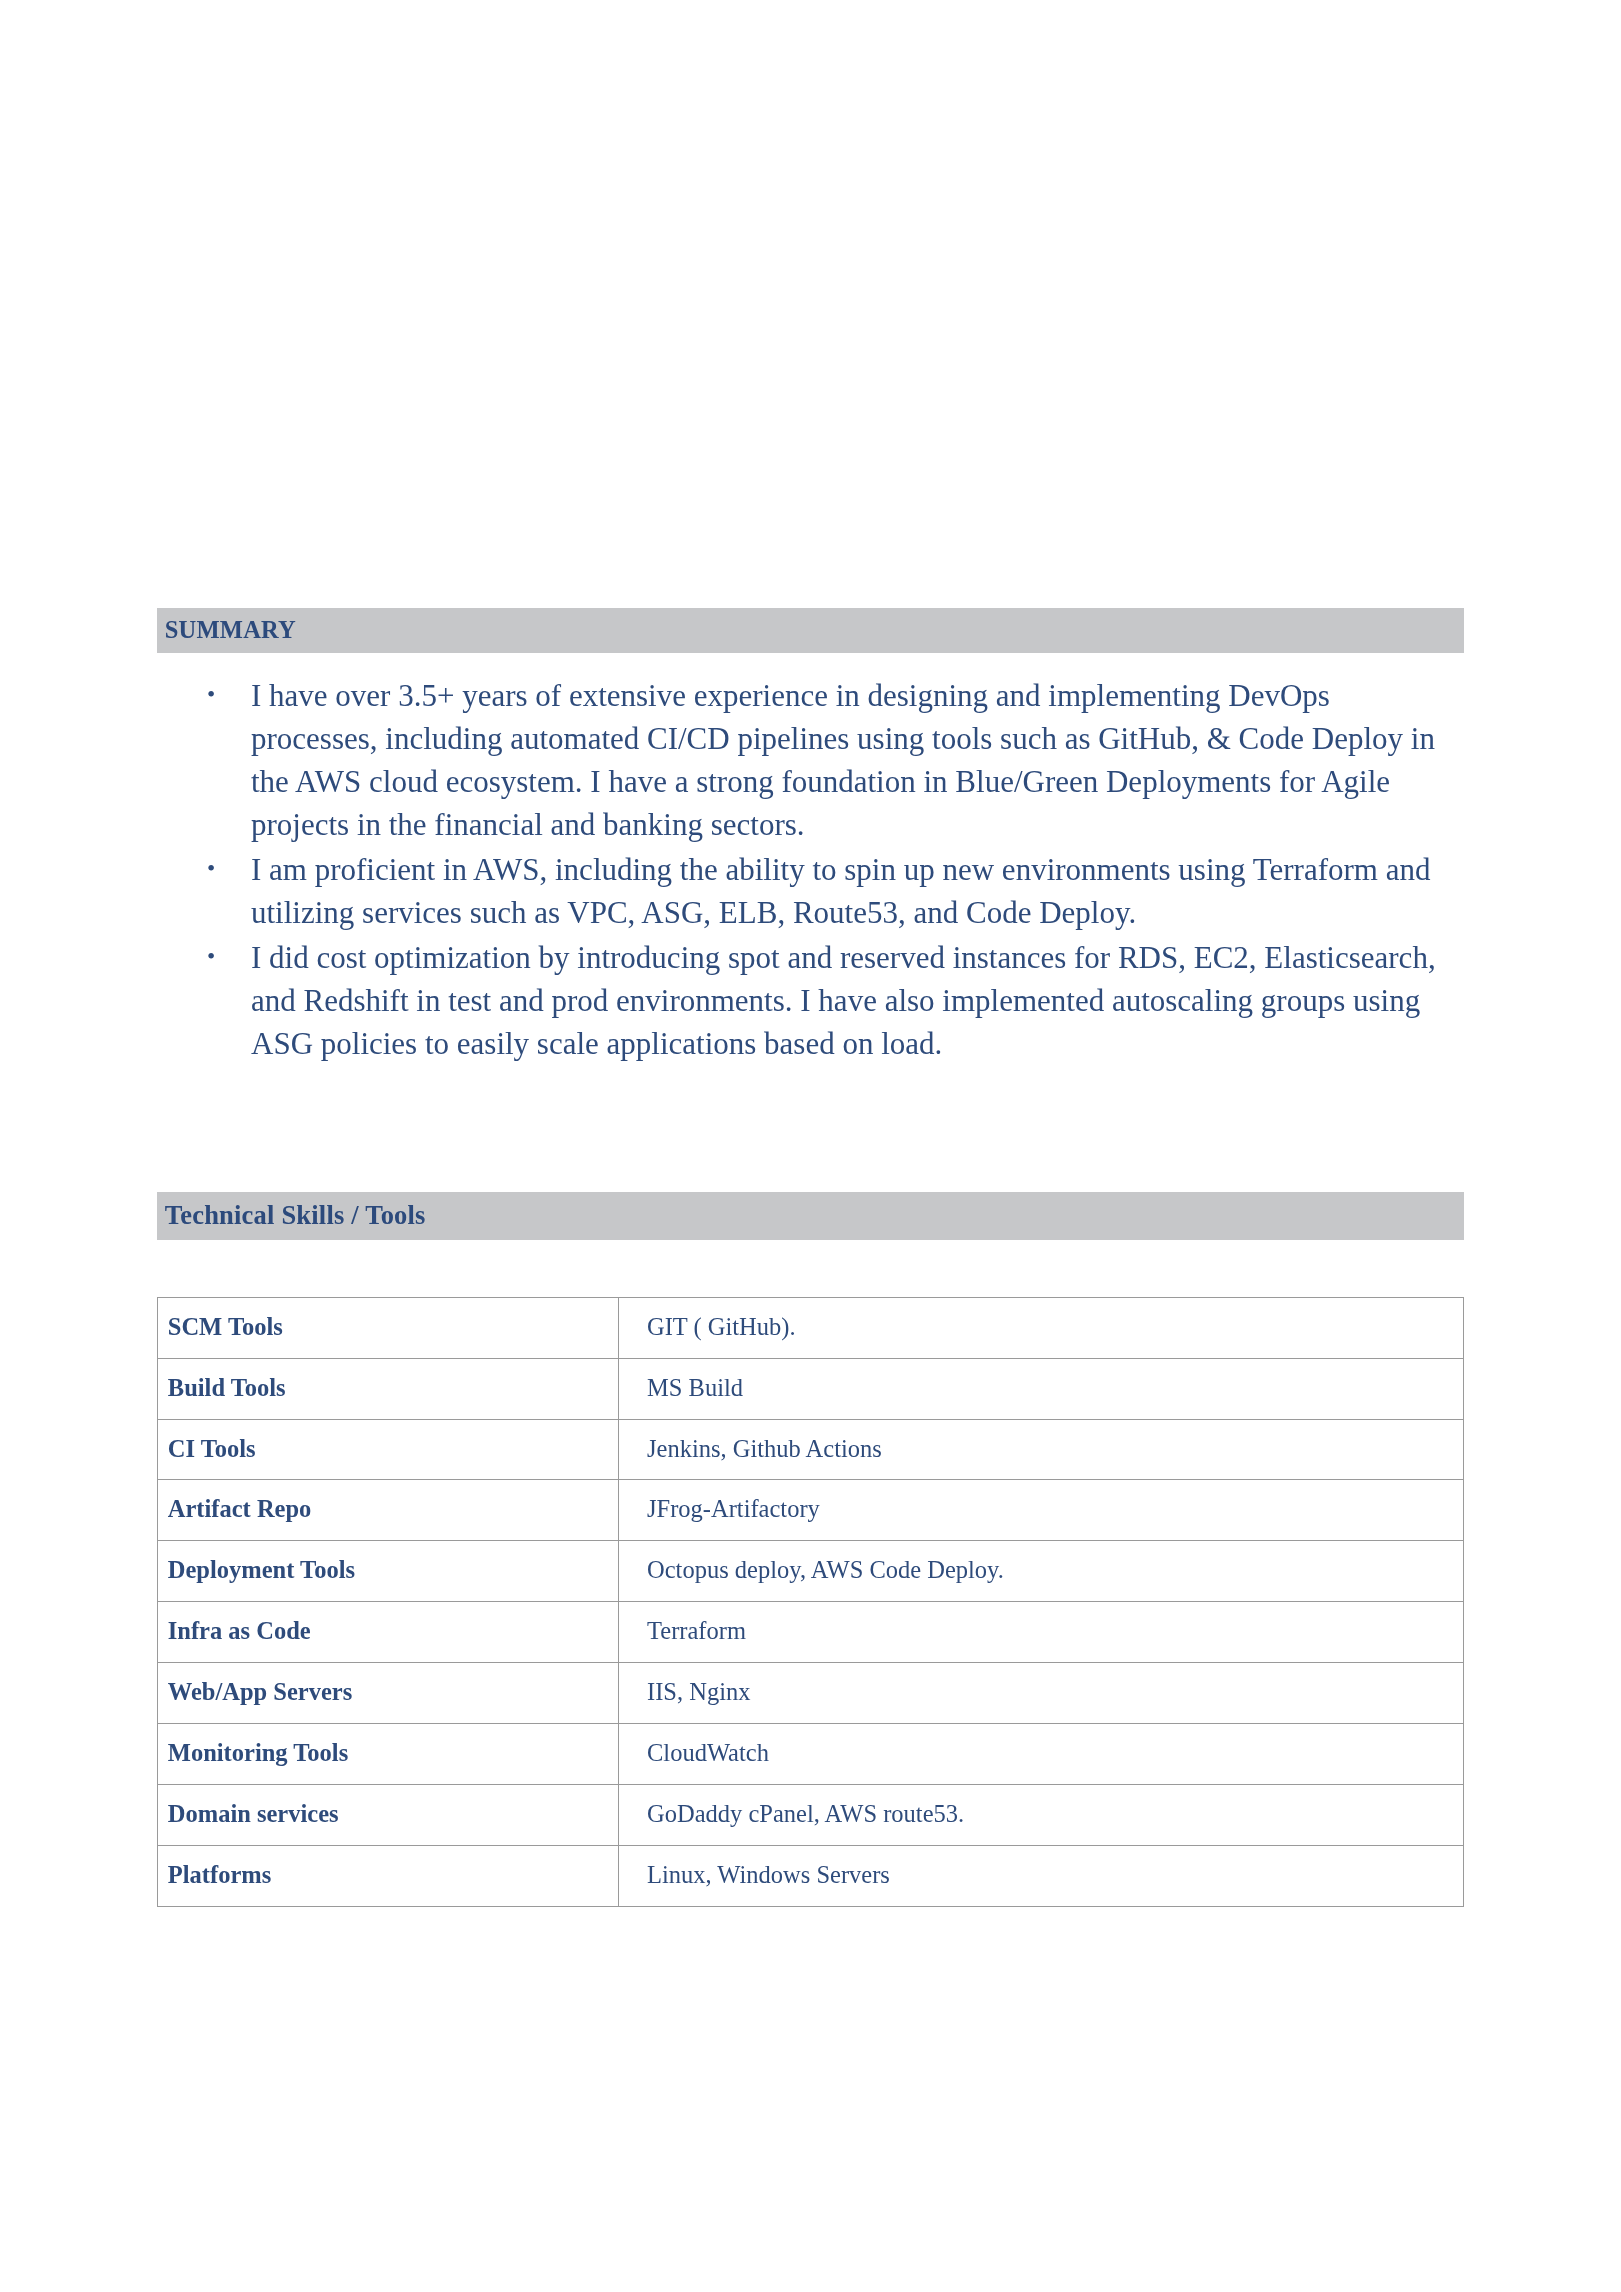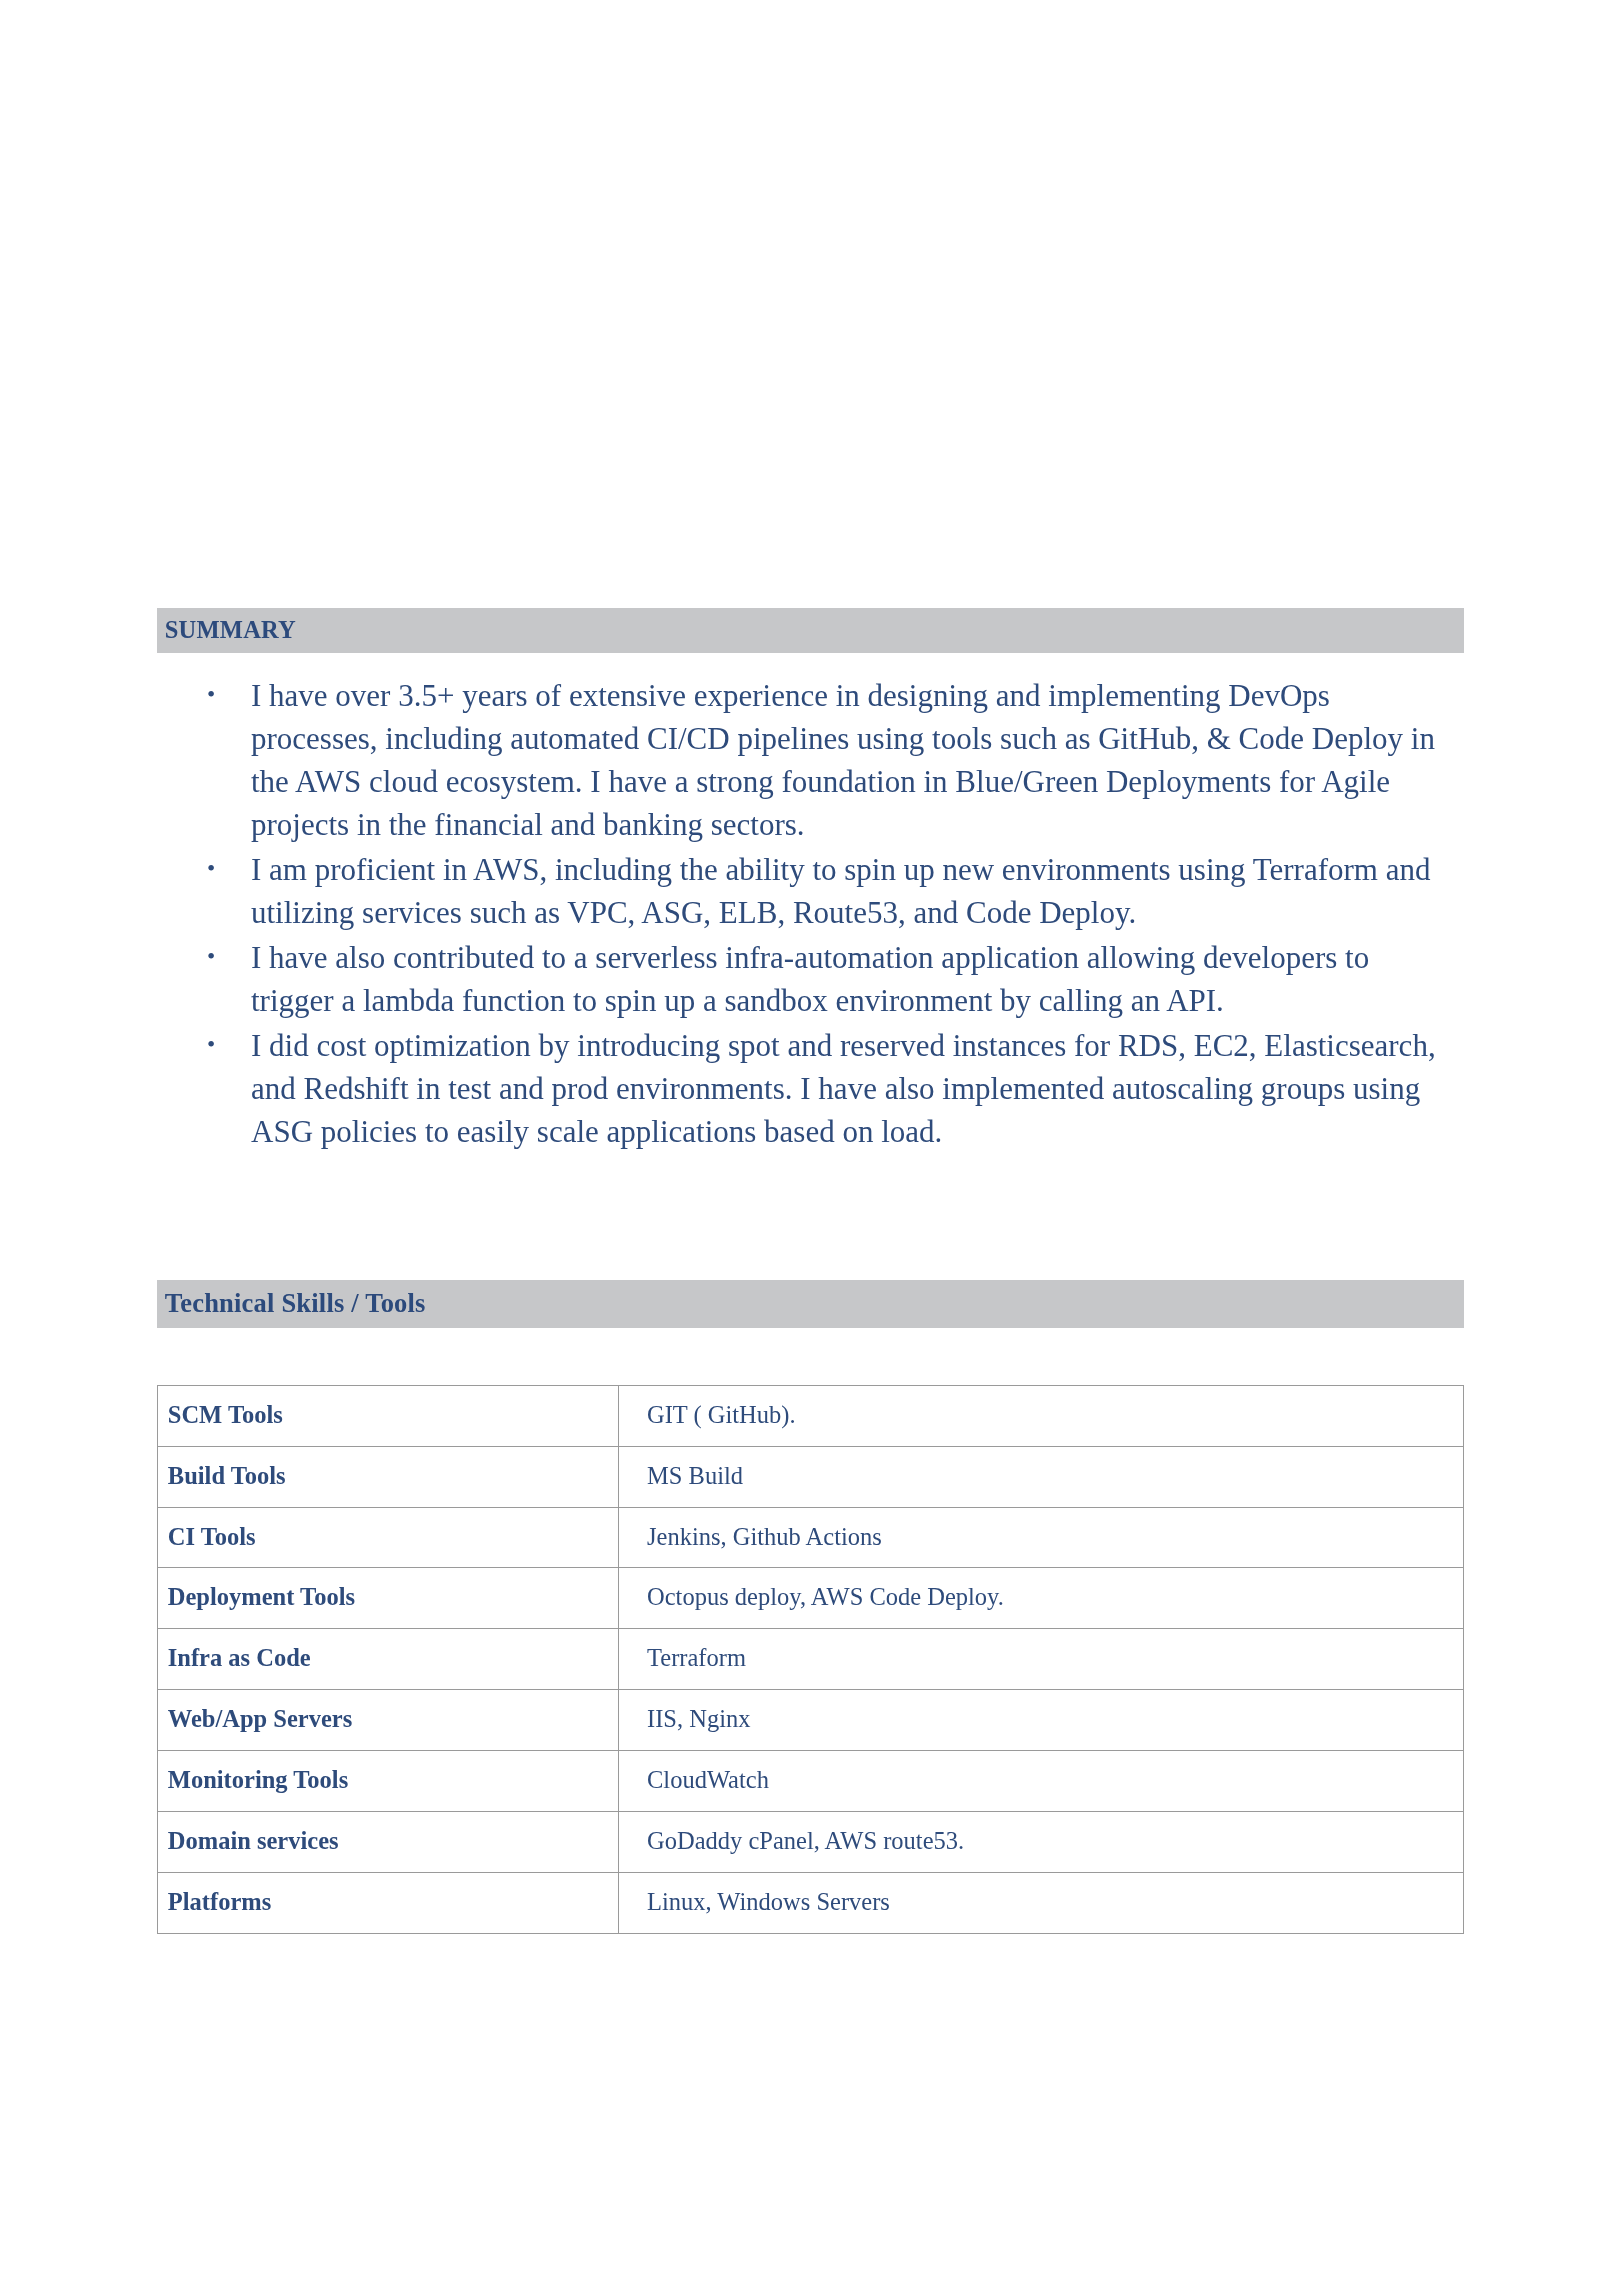--- a/index.html
+++ b/index.html
@@ -106,21 +106,20 @@
 
   <div class="spacer-top"></div>
 
   <div class="section-bar summary">
     <h2>SUMMARY</h2>
   </div>
 
   <ul class="summary-list">
     <li>I have over 3.5+ years of extensive experience in designing and implementing DevOps processes, including automated CI/CD pipelines using tools such as GitHub, &amp; Code Deploy in the AWS cloud ecosystem. I have a strong foundation in Blue/Green Deployments for Agile projects in the financial and banking sectors.</li>
     <li>I am proficient in AWS, including the ability to spin up new environments using Terraform and utilizing services such as VPC, ASG, ELB, Route53, and Code Deploy.</li>
-    <li>I have also contributed to a serverless infra-automation application allowing developers to trigger a lambda function to spin up a sandbox environment by calling an API.</li>
     <li>I did cost optimization by introducing spot and reserved instances for RDS, EC2, Elasticsearch, and Redshift in test and prod environments. I have also implemented autoscaling groups using ASG policies to easily scale applications based on load.</li>
   </ul>
 
   <div class="gap-between"></div>
 
   <div class="section-bar">
     <h2>Technical Skills / Tools</h2>
   </div>
 
   <table class="skills">
@@ -133,20 +132,24 @@
         <td class="label">SCM Tools</td>
         <td class="value">GIT ( GitHub).</td>
       </tr>
       <tr>
         <td class="label">Build Tools</td>
         <td class="value"> MS Build</td>
       </tr>
       <tr>
         <td class="label">CI Tools</td>
         <td class="value">Jenkins,  Github Actions</td>
+      </tr>
+      <tr>
+        <td class="label">Artifact Repo</td>
+        <td class="value">JFrog-Artifactory</td>
       </tr>
       <tr>
         <td class="label">Deployment Tools</td>
         <td class="value">Octopus deploy, AWS Code Deploy.</td>
       </tr>
       <tr>
         <td class="label">Infra as Code</td>
         <td class="value">Terraform</td>
       </tr>
       <tr>

